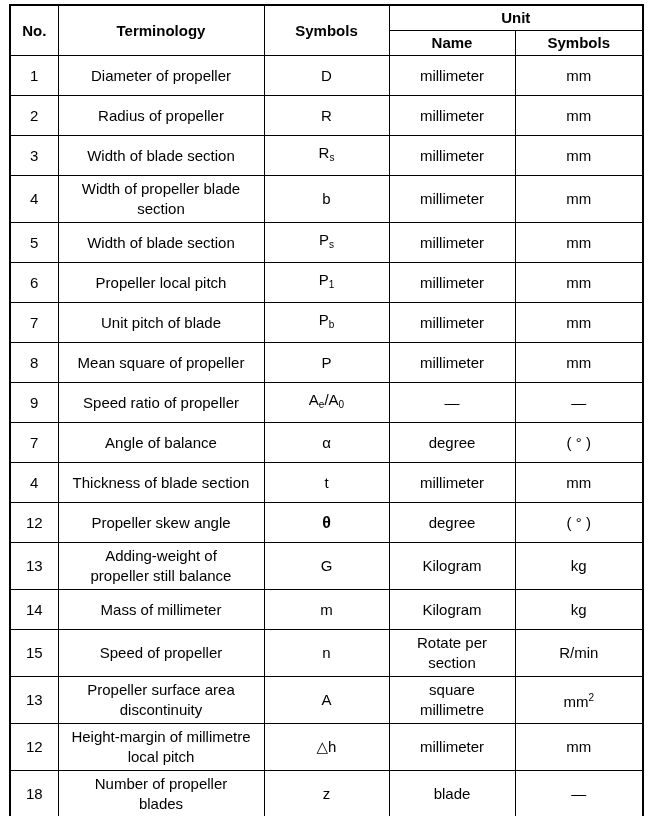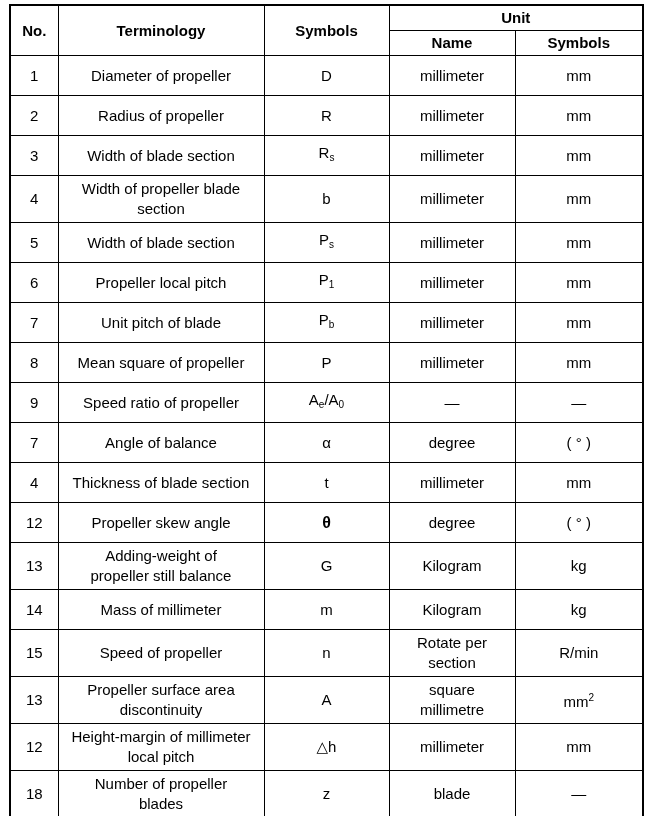--- a/index.html
+++ b/index.html
@@ -174,21 +174,21 @@
           <td>13</td>
           <td class="wrap">Propeller surface area
 discontinuity</td>
           <td><span>A</span></td>
           <td class="wrap">square
 millimetre</td>
           <td><span>mm</span><span class="seg-sup">2</span></td>
         </tr>
         <tr>
           <td>12</td>
-          <td class="wrap">Height-margin of millimeter
+          <td class="wrap">Height-margin of millimetre
 local pitch</td>
           <td><span>△h</span></td>
           <td class="wrap">millimeter</td>
           <td><span>mm</span></td>
         </tr>
         <tr>
           <td>18</td>
           <td class="wrap">Number of propeller
 blades</td>
           <td><span>z</span></td>

